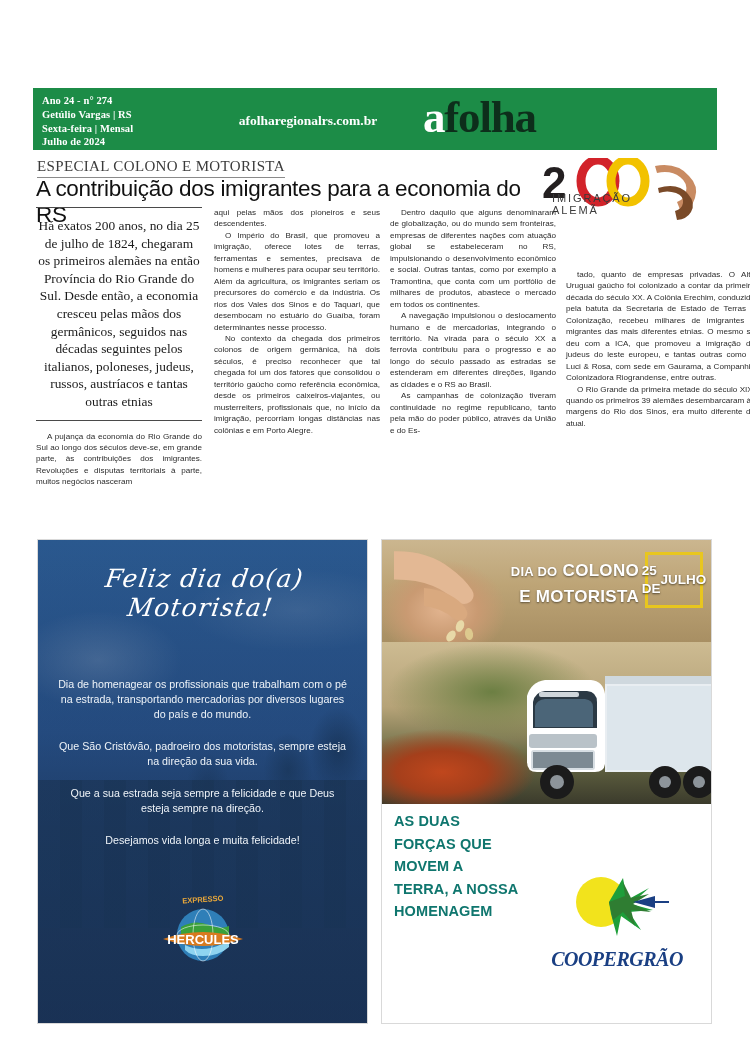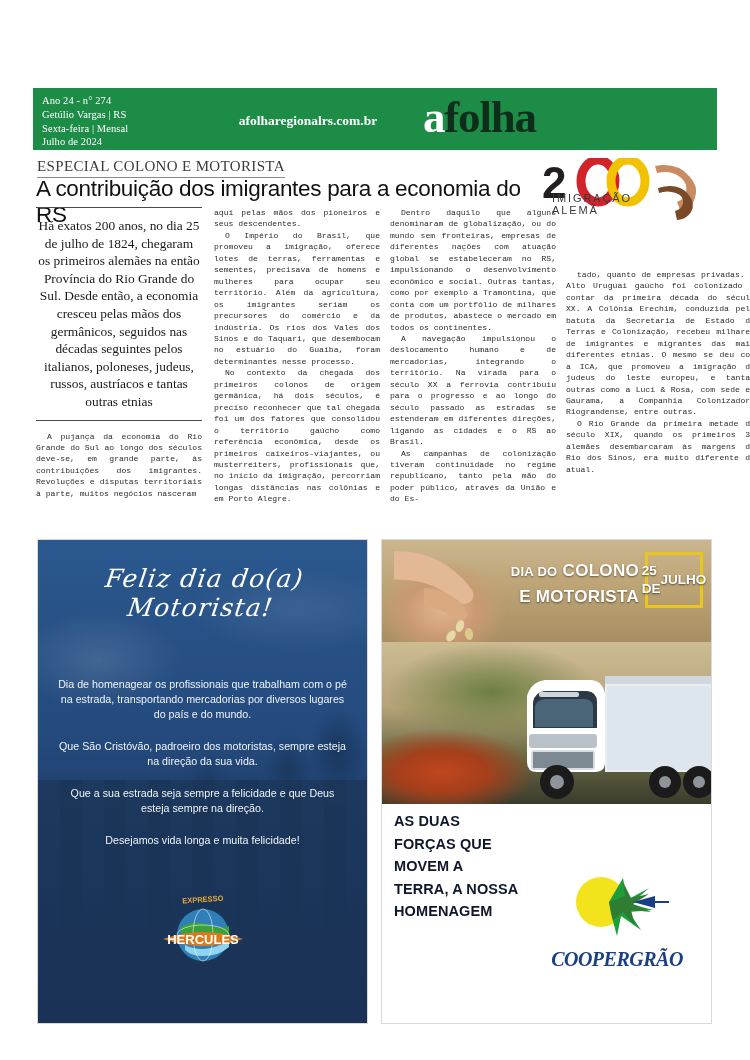--- a/index.html
+++ b/index.html
@@ -18,21 +18,21 @@
     position: absolute; left: 33px; top: 88px;
     width: 684px; height: 62px;
     background: #1c8c47;
     display: flex; align-items: stretch;
   }
   .mast-info {
     padding: 6px 0 0 9px;
     width: 160px;
     color: #ffffff;
     font-family: "Liberation Serif", serif;
-    font-weight: normal;
+    font-weight: bold;
     font-size: 10.5px;
     line-height: 13.8px;
     letter-spacing: .1px;
   }
   .mast-site {
     flex: 0 0 230px;
     display: flex; align-items: center; justify-content: center;
     color: #ffffff;
     font-family: "Liberation Serif", serif;
     font-weight: bold;
@@ -91,21 +91,21 @@
     padding: 9px 2px 9px 2px;
     margin-bottom: 10px;
   }
   .body-p {
     font-size: 8.1px;
     line-height: 11.45px;
     text-align: justify;
     color: #2b2b2b;
     text-indent: 11px;
     margin-bottom: 0;
-    font-family: Liberation Mono, monospace;
+    font-family: Liberation Sans, sans-serif;
   }
   .body-p.noind { text-indent: 0; }
 
   
   .logo200 {
     position: absolute; left: 540px; top: 158px;
     width: 179px; height: 62px;
     background: #ffffff;
     overflow: hidden;
   }
@@ -229,21 +229,21 @@
       linear-gradient(180deg,#cdbb92 0%,#b6a378 40%,#6a6b45 70%,#3b3b2c 100%);
   }
   .ar-truck { position: absolute; right: -6px; top: 14px; width: 232px; height: 148px; }
   .ar-bottom {
     position: absolute; left: 0; top: 264px; width: 331px; height: 221px;
     background: #ffffff;
   }
   .ar-slogan {
     position: absolute; left: 12px; top: 6px;
     width: 124px;
-    color: #0f172a;
+    color: #0f766e;
     font-weight: bold;
     font-size: 14.5px;
     line-height: 22.5px;
     letter-spacing: .1px;
   }
   .coop-wrap {
     position: absolute; left: 146px; top: 62px; width: 178px; text-align: center;
   }
   .coop-name {
     font-family: "Liberation Serif", serif;

